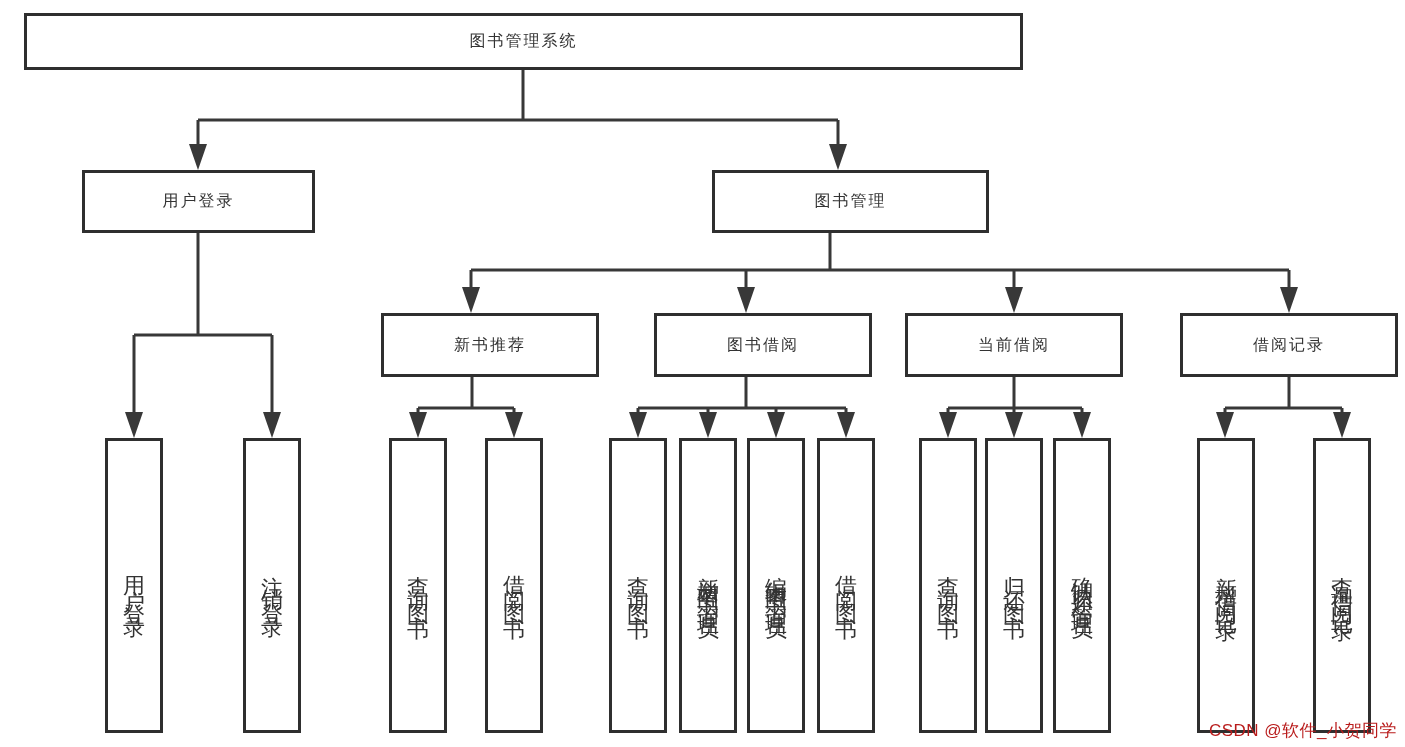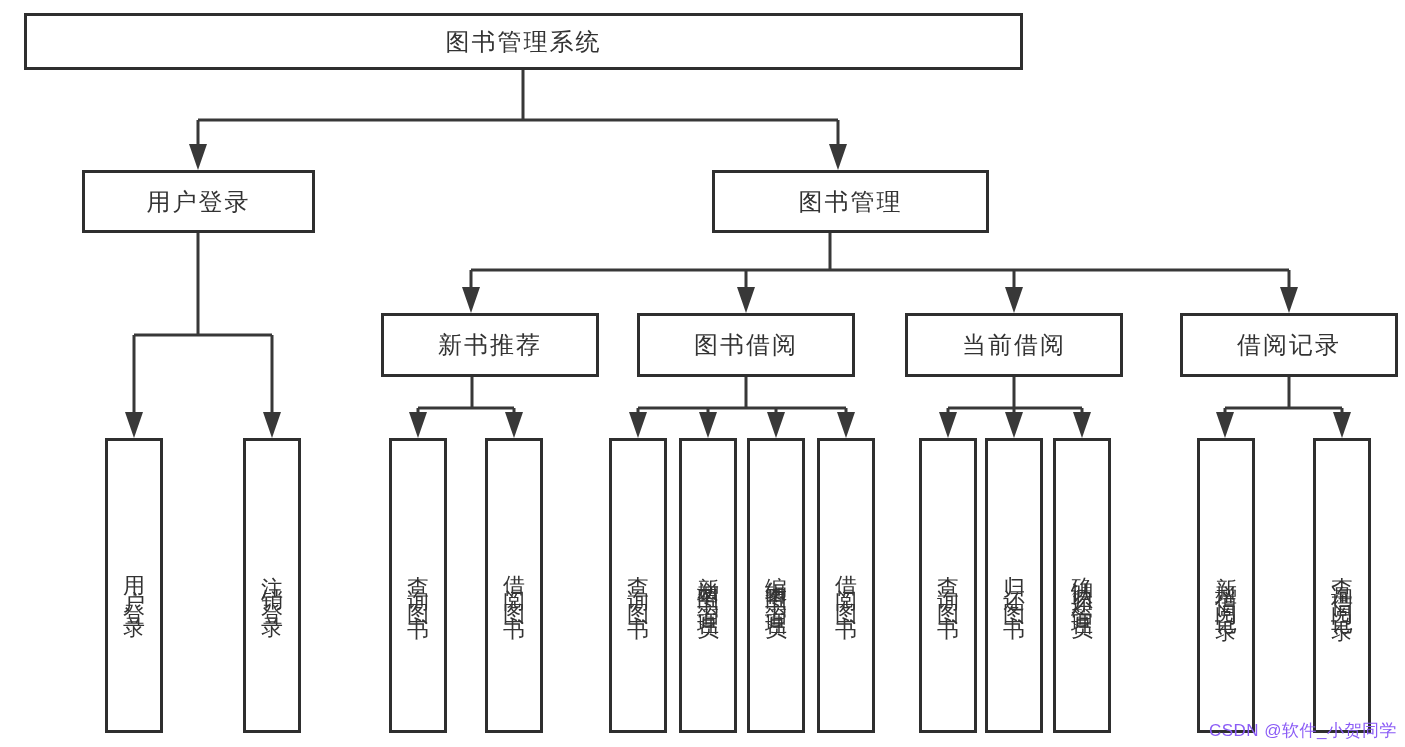--- a/index.html
+++ b/index.html
@@ -25,30 +25,30 @@
     position: absolute;
     background: #ffffff;
     border: 3px solid #2f2f2f;
     box-sizing: border-box;
     display: flex;
     align-items: center;
     justify-content: center;
     color: #333333;
   }
   .node.h {
-    font-size: 24px;
+    font-size: 16px;
     letter-spacing: 2px;
     white-space: nowrap;
   }
   .node.root  { left: 24px;  top: 13px;  width: 999px; height: 57px; }
   .node.l2a   { left: 82px;  top: 170px; width: 233px; height: 63px; }
   .node.l2b   { left: 712px; top: 170px; width: 277px; height: 63px; }
   .node.l3    { top: 313px; width: 218px; height: 64px; }
   .node.l3a   { left: 381px; }
-  .node.l3b   { left: 637px; }
+  .node.l3b   { left: 654px; }
   .node.l3c   { left: 905px; align-items: center; }
   .node.l3d   { left: 1180px; }
   .node.v {
     top: 438px;
     width: 58px;
     height: 295px;
   }
   .vtext {
     writing-mode: vertical-rl;
     text-orientation: mixed;
@@ -71,21 +71,21 @@
   .v10 { left: 985px; }
   .v11 { left: 1053px; }
   .v12 { left: 1197px; }
   .v13 { left: 1313px; }
   .watermark {
     position: absolute;
     right: 8px;
     top: 719px;
     font-size: 17px;
     letter-spacing: 0.5px;
-    color: #8b5cf6;
+    color: #b91c1c;
     white-space: nowrap;
     z-index: 5;
     text-align: right;
   }
 </style>
 </head>
 <body>
 
 <div class="canvas">
 

